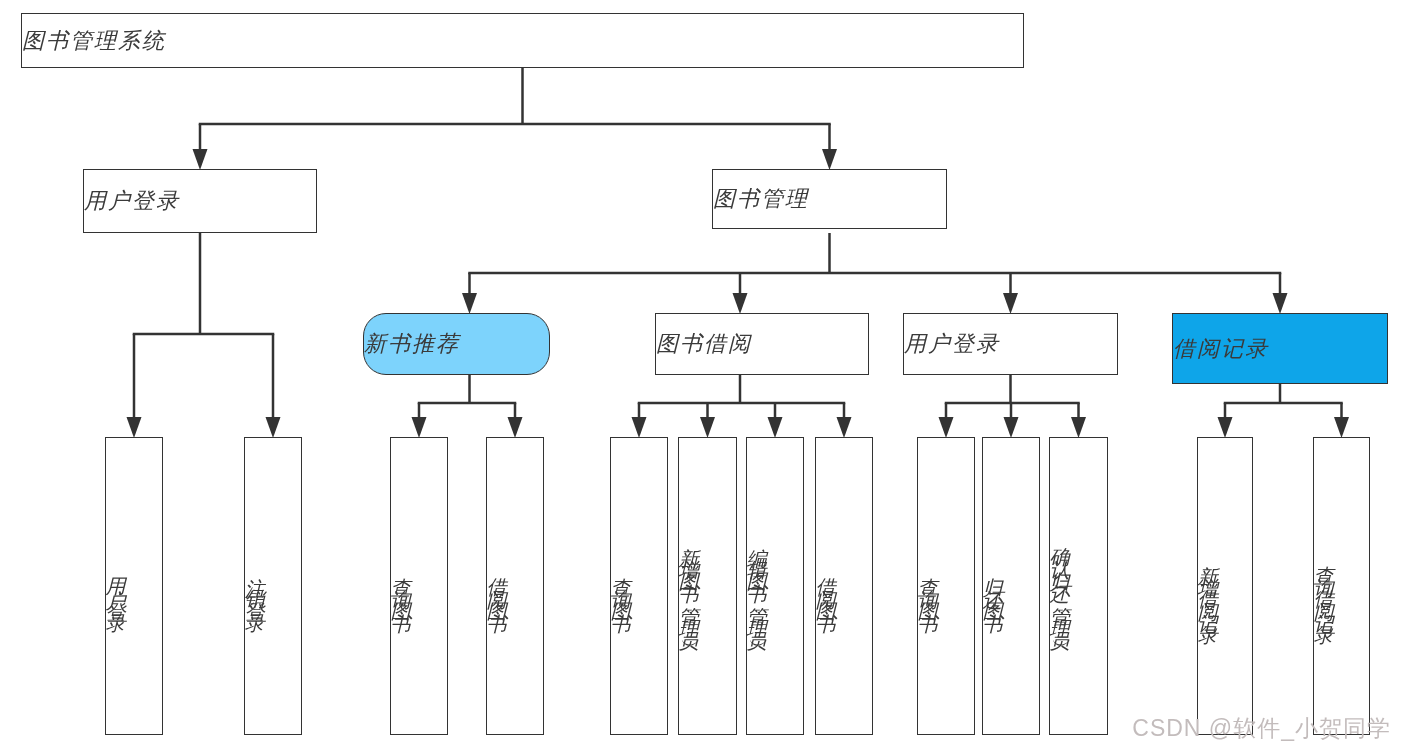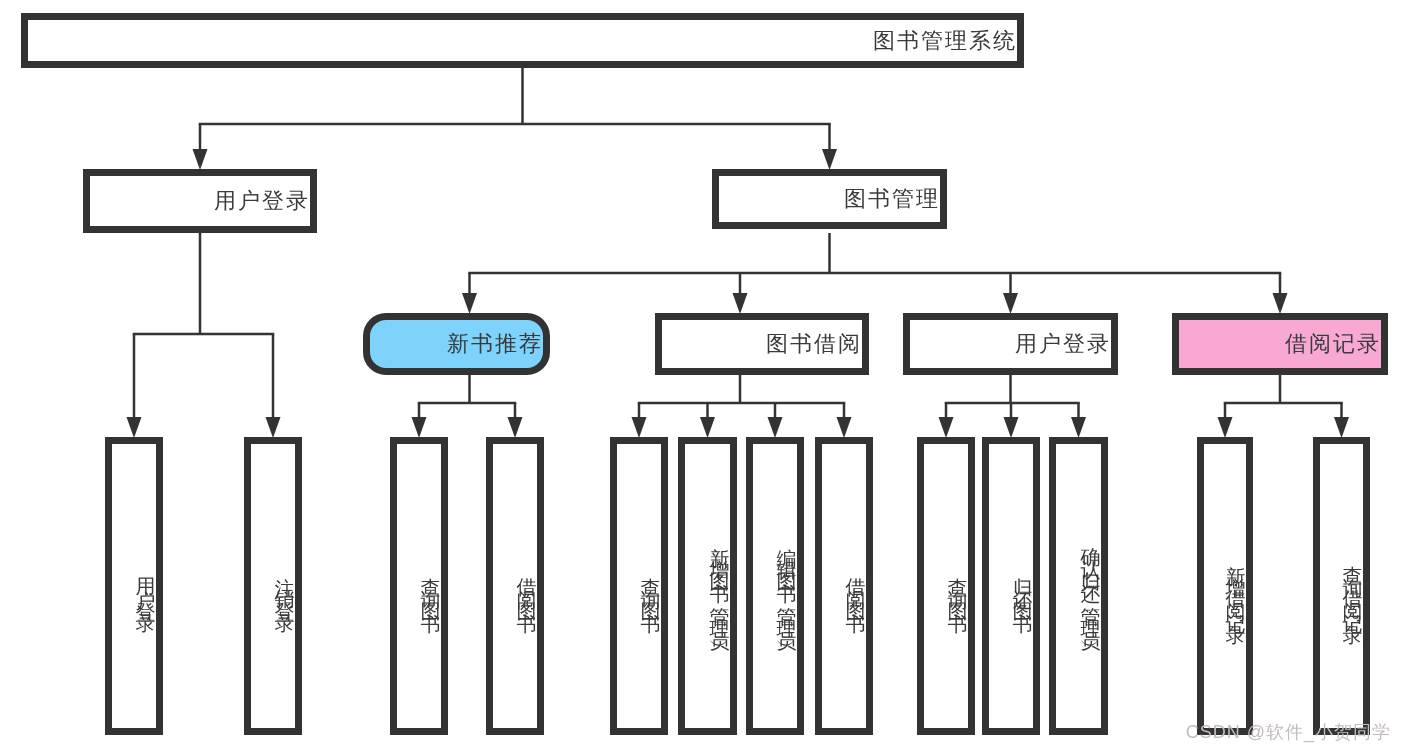--- a/index.html
+++ b/index.html
@@ -18,45 +18,46 @@
   #connectors {
     position: absolute;
     left: 0;
     top: 0;
     width: 1405px;
     height: 747px;
   }
   .node {
     position: absolute;
     box-sizing: border-box;
-    border: 7px solid #0c4a6e;
+    border: 1px solid #0c4a6e;
     background: #ffffff;
     display: flex;
     align-items: center;
-    justify-content: flex-end;
+    justify-content: flex-start;
     color: #3a3a3a;
+    font-style: italic;
   }
   .node-h span {
     font-size: 22px;
     letter-spacing: 2px;
     white-space: nowrap;
   }
   .node-v span {
     writing-mode: vertical-rl;
     text-orientation: mixed;
     font-size: 20px;
     letter-spacing: 12px;
     line-height: 1;
     white-space: nowrap;
   }
   .watermark {
     position: absolute;
     right: 14px;
     bottom: 3px;
-    font-size: 18px;
+    font-size: 23px;
     color: #c3bcbc;
     letter-spacing: 1px;
     white-space: nowrap;
     pointer-events: none;
   }
 </style>
 </head>
 <body>
 
 <div class="canvas">
@@ -140,21 +141,21 @@
       </div>
       <div class="node node-h" style="left: 363px; top: 313px; width: 187px; height: 62px; border-color: rgb(51, 51, 51); background: #7dd3fc; color: rgb(58, 58, 58); border-radius: 23px;">
         <span>新书推荐</span>
       </div>
       <div class="node node-h" style="left: 655px; top: 313px; width: 214px; height: 62px; border-color: rgb(51, 51, 51); background: rgb(255, 255, 255); color: rgb(58, 58, 58);">
         <span>图书借阅</span>
       </div>
       <div class="node node-h" style="left: 903px; top: 313px; width: 215px; height: 62px; border-color: rgb(51, 51, 51); background: rgb(255, 255, 255); color: rgb(58, 58, 58);">
         <span>用户登录</span>
       </div>
-      <div class="node node-h" style="left: 1172px; top: 313px; width: 216px; height: 62px; border-color: rgb(51, 51, 51); background: #f9a8d4; color: rgb(58, 58, 58);">
+      <div class="node node-h" style="left: 1172px; top: 313px; width: 216px; height: 71px; border-color: rgb(51, 51, 51); background: #0ea5e9; color: rgb(58, 58, 58);">
         <span>借阅记录</span>
       </div>
       <div class="node node-v" style="left: 105px; top: 437px; width: 58px; height: 298px; border-color: rgb(51, 51, 51); background: rgb(255, 255, 255); color: rgb(58, 58, 58);">
         <span>用户登录</span>
       </div>
       <div class="node node-v" style="left: 244px; top: 437px; width: 58px; height: 298px; border-color: rgb(51, 51, 51); background: rgb(255, 255, 255); color: rgb(58, 58, 58);">
         <span>注销登录</span>
       </div>
       <div class="node node-v" style="left: 390px; top: 437px; width: 58px; height: 298px; border-color: rgb(51, 51, 51); background: rgb(255, 255, 255); color: rgb(58, 58, 58);">
         <span>查询图书</span>

